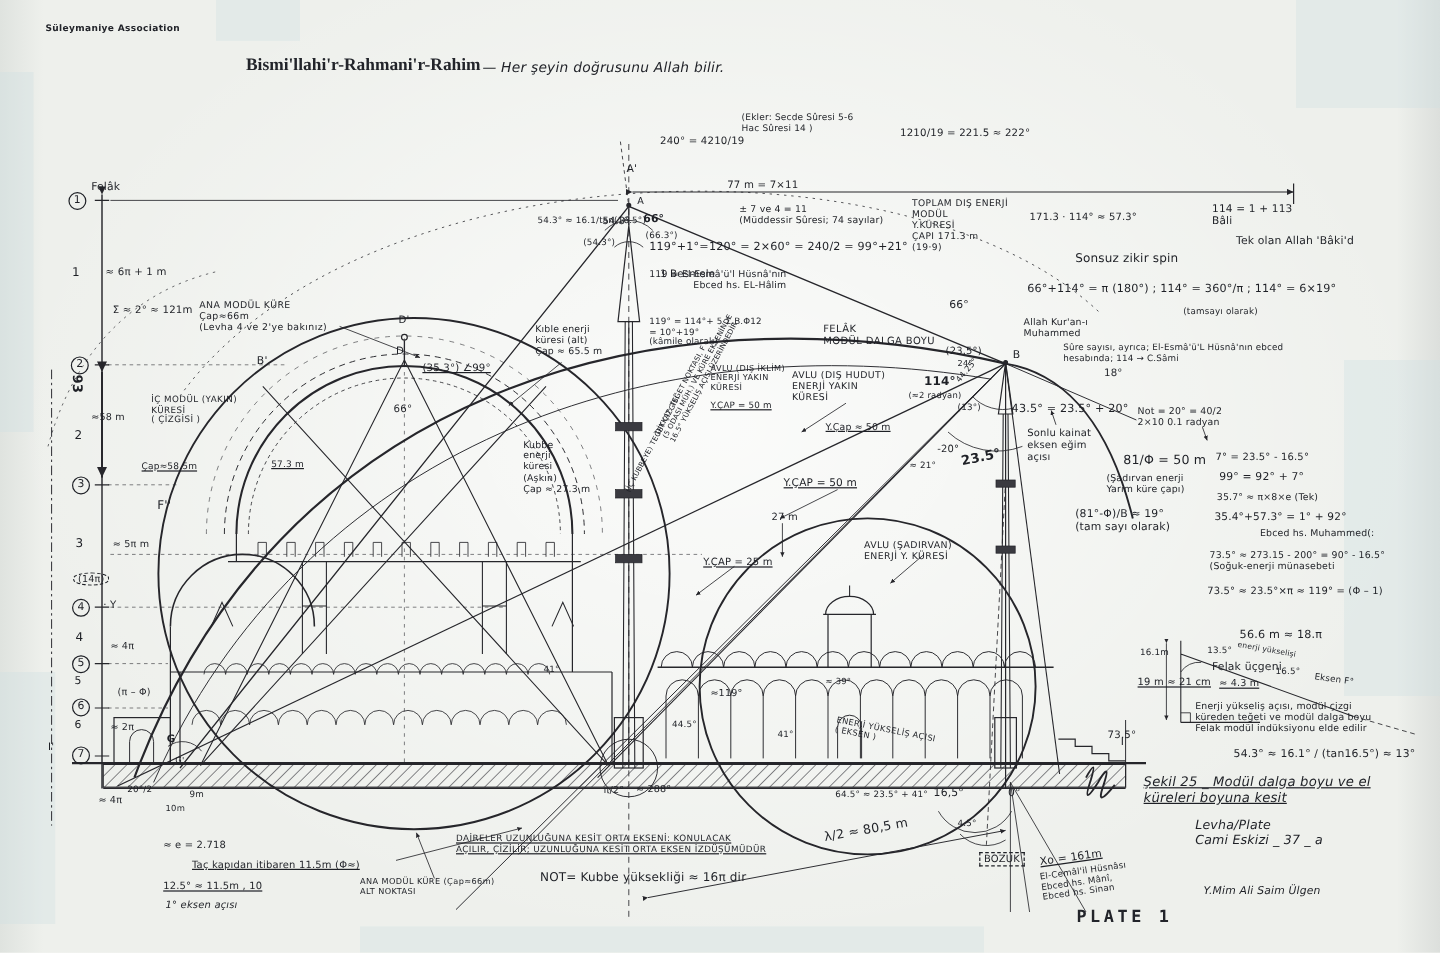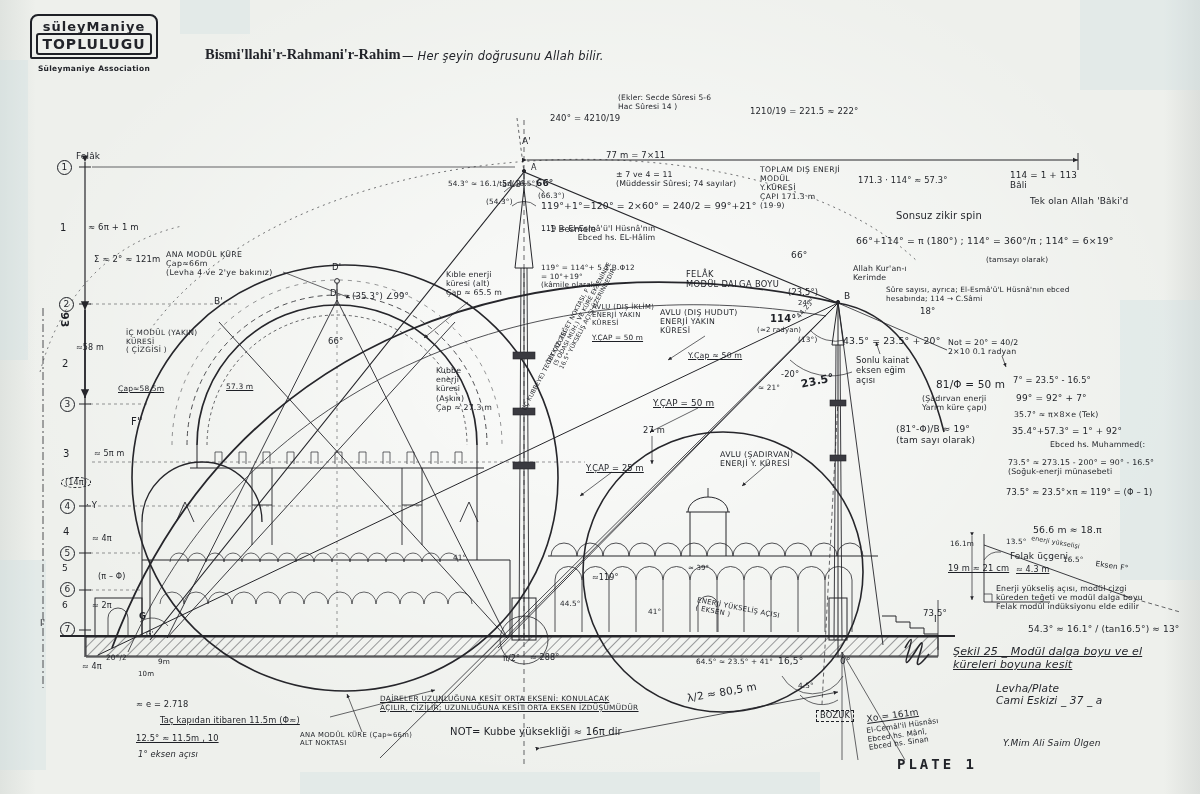--- a/index.html
+++ b/index.html
@@ -40,24 +40,20 @@
 <div id="page">
 
   <div class="blotch" style="left:0;top:60px;width:28px;height:300px"></div>
   <div class="blotch" style="left:1080px;top:0;width:120px;height:90px"></div>
   <div class="blotch" style="left:0;top:560px;width:46px;height:210px"></div>
   <div class="blotch" style="left:1120px;top:300px;width:80px;height:280px"></div>
   <div class="blotch" style="left:300px;top:772px;width:520px;height:22px"></div>
   <div class="blotch" style="left:180px;top:0;width:70px;height:34px"></div>
 
   <div class="logo">
-    <div class="outer">
-      <div class="arc">süleyManiye</div>
-      <div class="box">TOPLULUGU</div>
-    </div>
     <div class="sub">Süleymaniye Association</div>
   </div>
 
   <div class="basmala">Bismi'llahi'r-Rahmani'r-Rahim</div>
   <div class="motto">— Her şeyin doğrusunu Allah bilir.</div>
 
   <svg class="draw" width="1200" height="794" viewBox="0 0 1200 794">
     <defs>
       <marker id="ah" markerWidth="7" markerHeight="7" refX="5.5" refY="2.6" orient="auto">
         <path d="M0 0 L5.5 2.6 L0 5.2 Z" fill="#26262b"></path>
@@ -207,21 +203,21 @@
       <div class="ann" style="left: 62px; top: 600px; font-size: 9px;">6</div>
       <div class="ann" style="left: 92px; top: 601px; font-size: 8px;">≈ 2π</div>
       <div class="ann circ" style="left: 60px; top: 622px; font-size: 9px;">7</div>
       <div class="ann" style="left: 40px; top: 618px; font-size: 8.5px;">I'</div>
       <div class="ann b" style="left: 139px; top: 611px; font-size: 8.5px;">G</div>
       <div class="ann" style="left: 146px; top: 630px; font-size: 7px;">G'</div>
       <div class="ann" style="left: 131px; top: 416px; font-size: 10px;">F''</div>
       <div class="ann" style="left: 214px; top: 296px; font-size: 9px;">B'</div>
       <div class="ann" style="left: 332px; top: 262px; font-size: 8.5px;">D'</div>
       <div class="ann" style="left: 330px; top: 288px; font-size: 8.5px;">D</div>
-      <div class="ann" style="left: 352px; top: 291px; font-size: 8.5px;">(35.3°) ∠99°</div>
+      <div class="ann" style="left: 352px; top: 302px; font-size: 8.5px; text-decoration: underline;">(35.3°) ∠99°</div>
       <div class="ann" style="left: 328px; top: 336px; font-size: 8.5px;">66°</div>
       <div class="ann caps" style="left: 166px; top: 250px; font-size: 7.8px;">ANA MODÜL KÜRE
 Çap≈66m
 (Levha 4 ve 2'ye bakınız)</div>
       <div class="ann caps" style="left: 126px; top: 329px; font-size: 7.3px;">İÇ MODÜL (YAKIN)
 KÜRESİ
 ( ÇİZGİSİ )</div>
       <div class="ann u" style="left: 118px; top: 385px; font-size: 7.5px;">Çap≈58.5m</div>
       <div class="ann u" style="left: 198px; top: 383px; font-size: 7.5px; padding-left: 28px;">57.3 m</div>
       <div class="ann" style="left: 446px; top: 270px; font-size: 7.8px;">Kıble enerji
@@ -262,21 +258,21 @@
       <div class="ann" style="left: 541px; top: 264px; font-size: 7.3px;">119° = 114°+ 5  Σ.Β.Φ12
 = 10°+19°
   (kâmile olarak)</div>
       <div class="ann caps" style="left: 686px; top: 270px; font-size: 8.3px;">FELÂK
 MODÜL DALGA BOYU</div>
       <div class="ann" style="left: 791px; top: 250px; font-size: 9px;">66°</div>
       <div class="ann" style="left: 896px; top: 210px; font-size: 10px;">Sonsuz zikir spin</div>
       <div class="ann" style="left: 856px; top: 236px; font-size: 9.3px;">66°+114° = π (180°) ;  114° = 360°/π ;  114° = 6×19°</div>
       <div class="ann" style="left: 986px; top: 256px; font-size: 7.3px;">(tamsayı olarak)</div>
       <div class="ann" style="left: 853px; top: 264px; font-size: 7.8px;">Allah   Kur'an-ı
-         Kerimde</div>
+         Muhammed</div>
       <div class="ann" style="left: 886px; top: 286px; font-size: 7.3px;">Sûre sayısı, ayrıca; El-Esmâ'ü'L Hüsnâ'nın ebced
 hesabında; 114 → C.Sâmi</div>
       <div class="ann" style="left: 920px; top: 306px; font-size: 8.5px;">18°</div>
       <div class="ann" style="left: 788px; top: 288px; font-size: 8.3px;">(23.5°)</div>
       <div class="ann" style="left: 798px; top: 299px; font-size: 6.8px;">24°</div>
       <div class="ann" style="left: 844px; top: 291px; font-size: 9px;">B</div>
       <div class="ann b" style="left: 770px; top: 313px; font-size: 10px;">114°</div>
       <div class="ann" style="left: 757px; top: 326px; font-size: 7px;">(≈2 radyan)</div>
       <div class="ann" style="left: 795px; top: 315px; font-size: 6.8px; transform: rotate(-50deg);">44.25°</div>
       <div class="ann" style="left: 798px; top: 336px; font-size: 7.3px;">(13°)</div>

